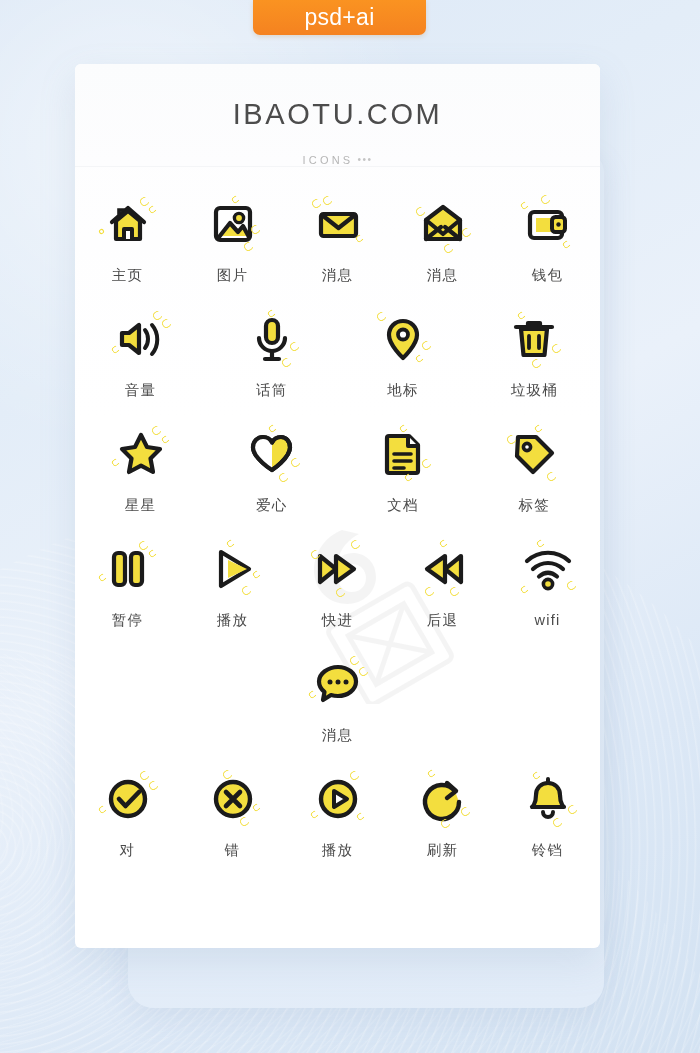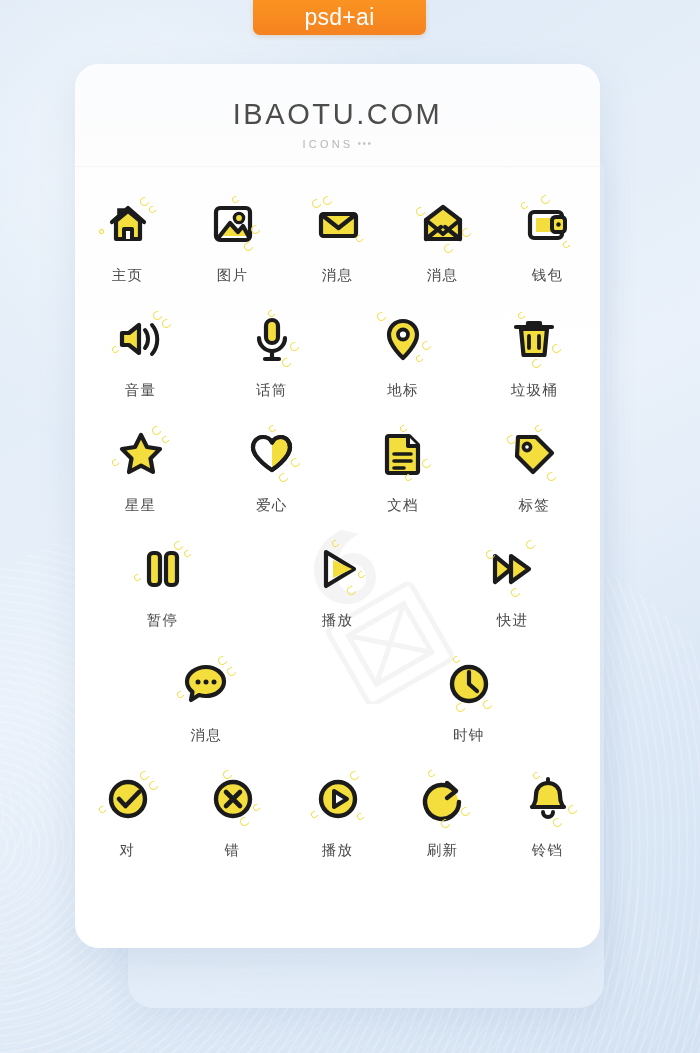--- a/index.html
+++ b/index.html
@@ -89,42 +89,42 @@
   }
 
   
   .card {
     position: absolute;
     left: 75px;
     top: 64px;
     width: 525px;
     height: 884px;
     background: linear-gradient(180deg, #fdfdfe 0%, #ffffff 40%, #ffffff 100%);
-    border-radius: 24px;
+    border-radius: 6px;
     box-shadow: 0 14px 36px rgba(120,150,185,.17);
     overflow: hidden;
   }
 
   .card-header {
     height: 103px;
     padding-top: 33px;
     box-sizing: border-box;
     text-align: center;
     background: linear-gradient(180deg, #fbfcfd 0%, #fdfdfe 100%);
     border-bottom: 1px solid #f4f5f7;
   }
   .brand {
     font-size: 29px;
     letter-spacing: 2.6px;
     color: #4c4c4c;
     font-weight: 400;
     line-height: 34px;
   }
   .sub {
-    margin-top: 6px;
+    margin-top: 22px;
     font-size: 11px;
     letter-spacing: 3.2px;
     color: #b6b6b6;
     line-height: 13px;
   }
   .sub .dots {
     display: inline-block;
     margin-left: 4px;
     letter-spacing: 1.5px;
     font-size: 10px;
@@ -440,21 +440,47 @@
               <path d="M11 16l16 13-16 13z" fill="#f3de3e" stroke="#1b1b1b" stroke-width="4.2" stroke-linejoin="round"></path>
               <path d="M27 16l18 13-18 13z" fill="#f3de3e" stroke="#1b1b1b" stroke-width="4.2" stroke-linejoin="round"></path>
             </svg>
             <span class="spk s2" style="left:2px;top:10px;"></span>
             <span class="spk s2" style="left:42px;top:0px;"></span>
             <span class="spk s2" style="left:27px;top:48px;"></span>
           </div>
           <div class="label">快进</div>
         </div>
 
-
+        <div class="cell">
+          <div class="iconwrap">
+            <svg viewBox="0 0 58 58">
+              <path d="M47 16L31 29l16 13z" fill="#f3de3e" stroke="#1b1b1b" stroke-width="4.2" stroke-linejoin="round"></path>
+              <path d="M31 16L13 29l18 13z" fill="#f3de3e" stroke="#1b1b1b" stroke-width="4.2" stroke-linejoin="round"></path>
+            </svg>
+            <span class="spk s1" style="left:26px;top:0px;"></span>
+            <span class="spk s2" style="left:11px;top:47px;"></span>
+            <span class="spk s2" style="left:36px;top:47px;"></span>
+          </div>
+          <div class="label">后退</div>
+        </div>
+
+        <div class="cell">
+          <div class="iconwrap">
+            <svg viewBox="0 0 58 58">
+              <path d="M8 21c12-11 30-11 42 0" fill="none" stroke="#1b1b1b" stroke-width="4.2" stroke-linecap="round"></path>
+              <path d="M14 29c9-8 21-8 30 0" fill="none" stroke="#1b1b1b" stroke-width="4.2" stroke-linecap="round"></path>
+              <path d="M20 36.5c6-5 12-5 18 0" fill="none" stroke="#1b1b1b" stroke-width="4.2" stroke-linecap="round"></path>
+              <circle cx="29" cy="44" r="4.6" fill="#f3de3e" stroke="#1b1b1b" stroke-width="3.6"></circle>
+            </svg>
+            <span class="spk s1" style="left:18px;top:0px;"></span>
+            <span class="spk s2" style="left:48px;top:41px;"></span>
+            <span class="spk s1" style="left:2px;top:46px;"></span>
+          </div>
+          <div class="label">wifi</div>
+        </div>
       </div>
 
       <div class="row">
         <div class="cell">
           <div class="iconwrap">
             <svg viewBox="0 0 58 58">
               <path d="M29 12c10 0 18 6.5 18 14.5S39 41 29 41c-2.5 0-5-.4-7-1l-8 5 1.5-8c-3.4-2.7-5.5-6.4-5.5-10.5C10 18.5 19 12 29 12z" fill="#f3de3e" stroke="#1b1b1b" stroke-width="4.2" stroke-linejoin="round"></path>
               <circle cx="21" cy="27" r="2.5" fill="#1b1b1b"></circle>
               <circle cx="29" cy="27" r="2.5" fill="#1b1b1b"></circle>
               <circle cx="37" cy="27" r="2.5" fill="#1b1b1b"></circle>
@@ -462,32 +488,20 @@
             <span class="spk s2" style="left:41px;top:1px;"></span>
             <span class="spk s2" style="left:50px;top:12px;"></span>
             <span class="spk s1" style="left:0px;top:36px;"></span>
           </div>
           <div class="label">消息</div>
         </div>
 
 
 
 
-        <div class="cell">
-          <div class="iconwrap">
-            <svg viewBox="0 0 58 58">
-              <circle cx="29" cy="29" r="17" fill="#f3de3e" stroke="#1b1b1b" stroke-width="4.4"></circle>
-              <path d="M29 17v12l8 7" fill="none" stroke="#1b1b1b" stroke-width="4.2" stroke-linecap="round" stroke-linejoin="round"></path>
-            </svg>
-            <span class="spk s1" style="left:13px;top:1px;"></span>
-            <span class="spk s2" style="left:43px;top:45px;"></span>
-            <span class="spk s2" style="left:16px;top:48px;"></span>
-          </div>
-          <div class="label">时钟</div>
-        </div>
       </div>
 
       <div class="row">
         <div class="cell">
           <div class="iconwrap">
             <svg viewBox="0 0 58 58">
               <circle cx="29" cy="29" r="17" fill="#f3de3e" stroke="#1b1b1b" stroke-width="4.4"></circle>
               <path d="M20 29l6.5 7L40 22" fill="none" stroke="#1b1b1b" stroke-width="4.6" stroke-linecap="round" stroke-linejoin="round"></path>
             </svg>
             <span class="spk s2" style="left:41px;top:1px;"></span>

